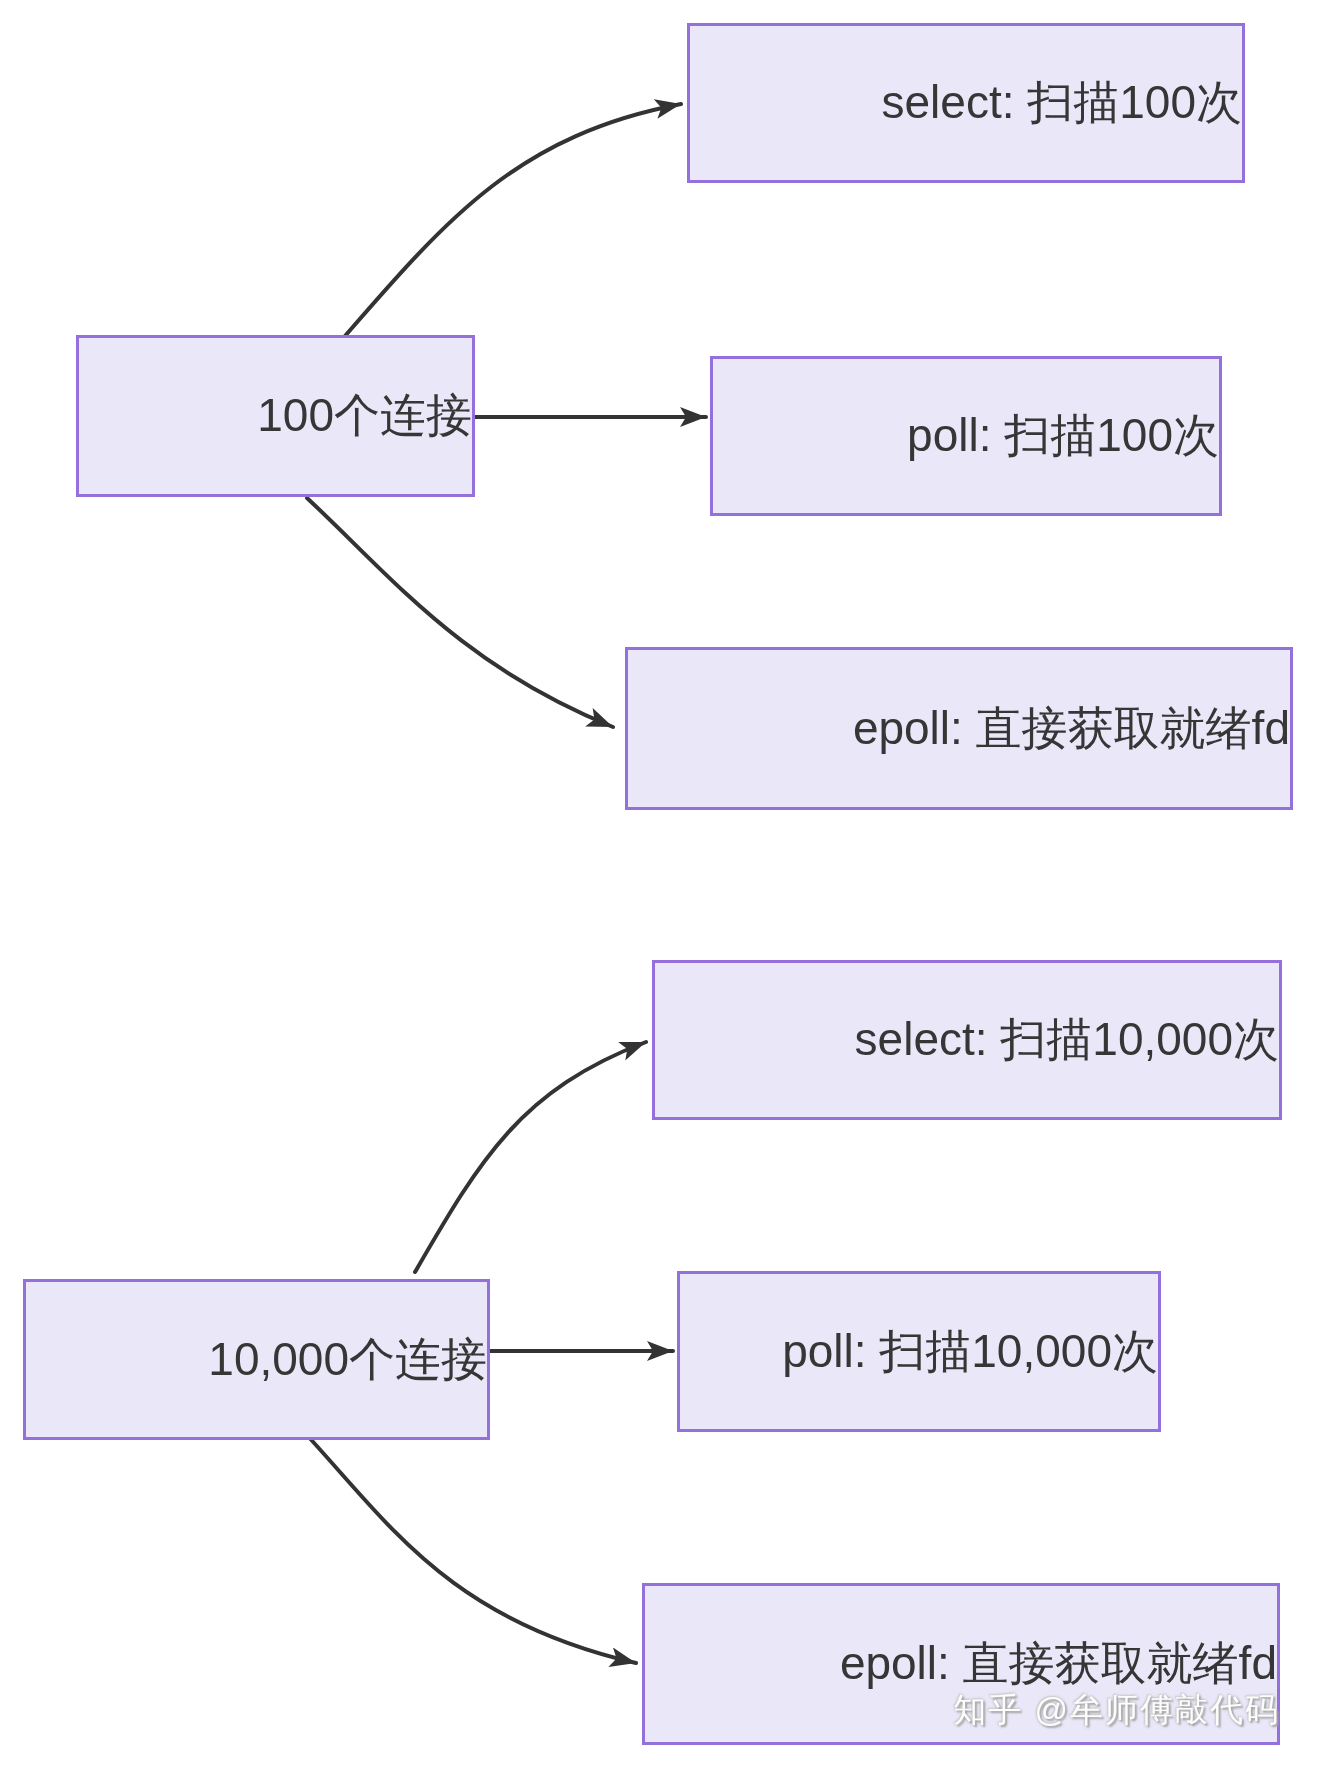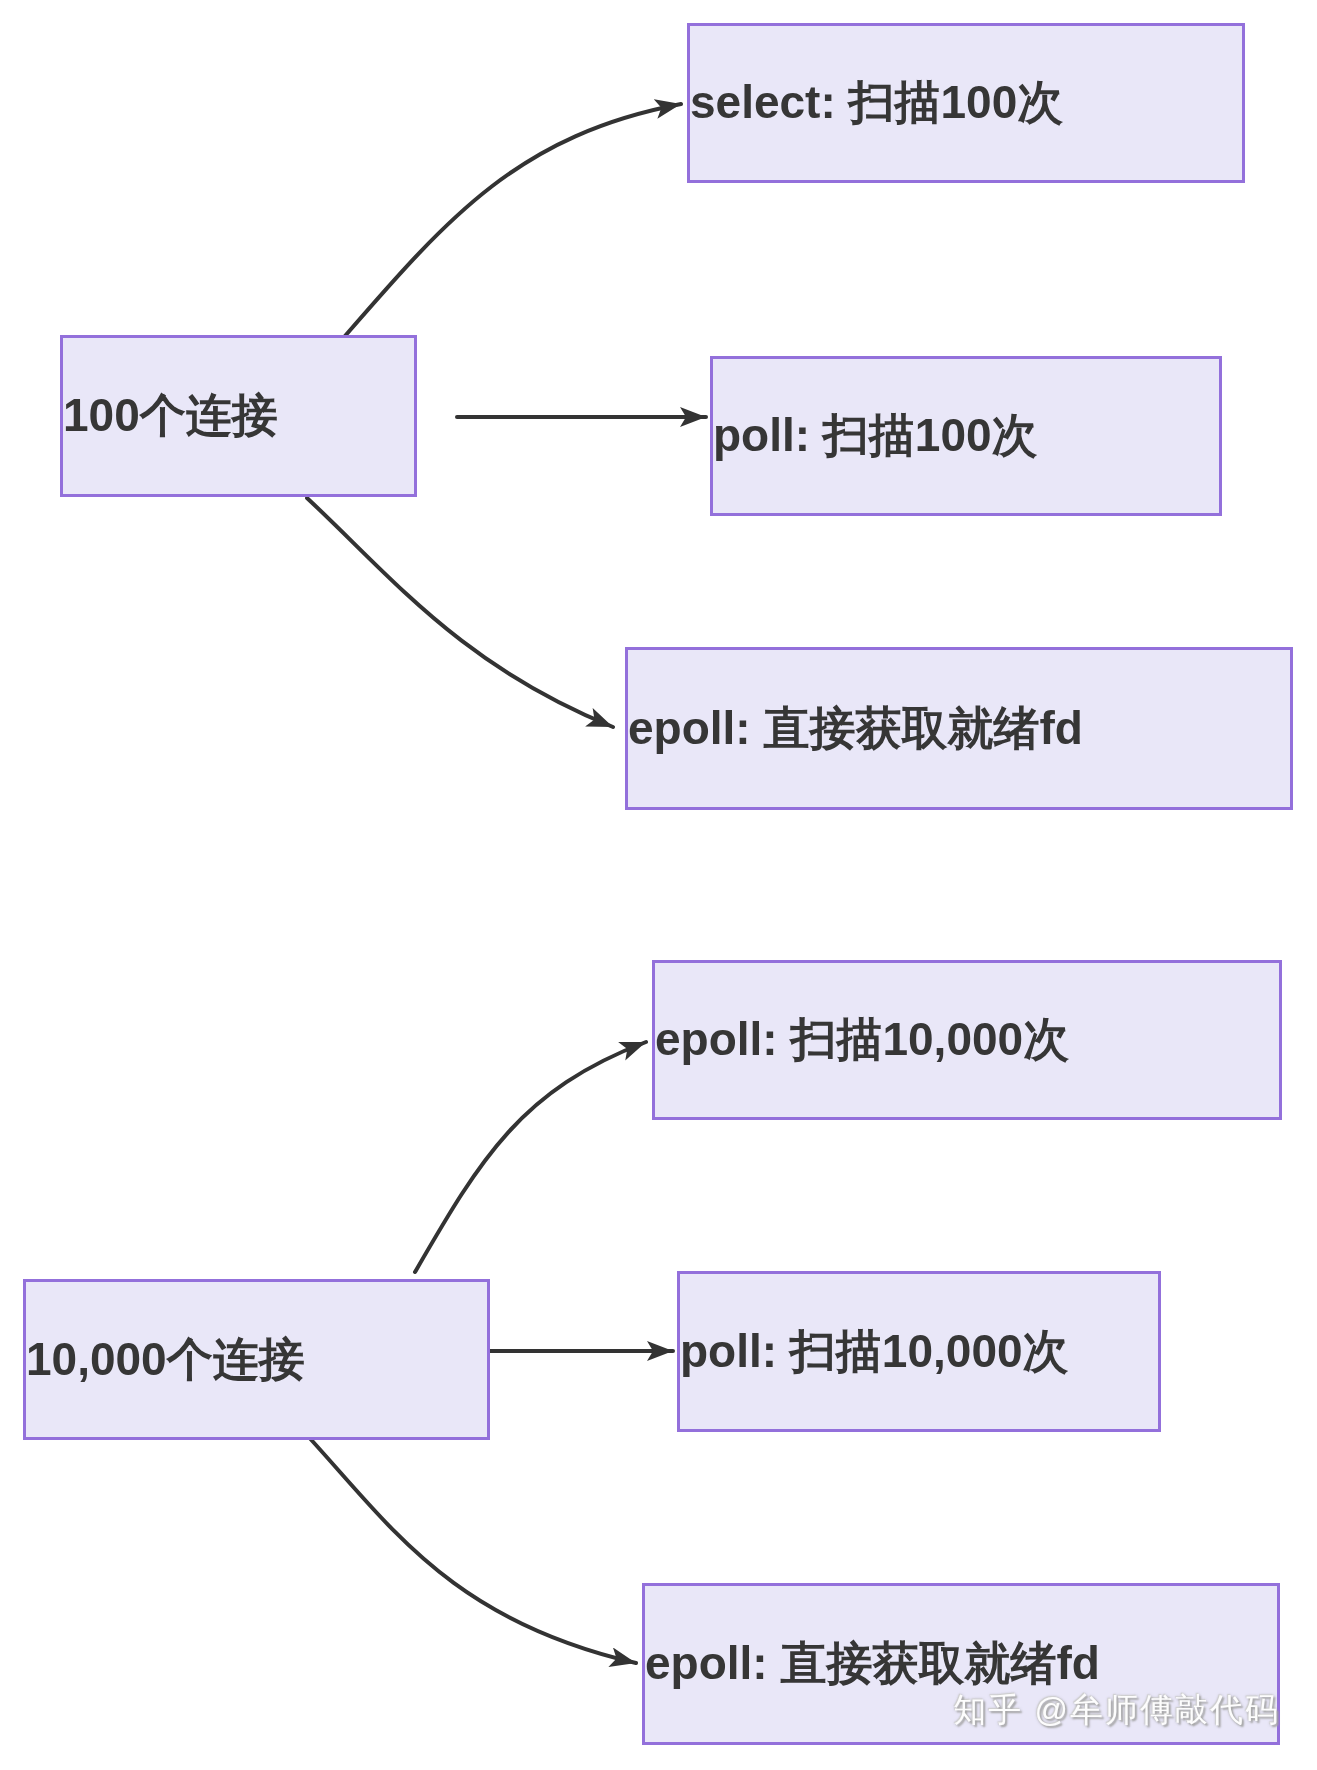--- a/index.html
+++ b/index.html
@@ -16,28 +16,27 @@
     background:var(--bg);
     font-family:"Liberation Sans","DejaVu Sans",sans-serif;
     overflow:hidden;
   }
   .arrows{position:absolute;left:0;top:0;width:1317px;height:1770px;pointer-events:none;}
   .node{
     position:absolute;
     box-sizing:border-box;
     background:var(--node-fill);
     border:3px solid var(--node-border);
-    display:flex;align-items:center;justify-content:flex-start;
+    display:flex;align-items:center;justify-content:flex-end;
     font-size:46px;color:var(--text-color);
     white-space:nowrap;
     text-align:center;
-    font-weight:bold;
   }
   
-  .n-conn-100   {left:60px;  top:335px;  width:357px; height:162px;}
+  .n-conn-100   {left:76px;  top:335px;  width:399px; height:162px;}
   .n-select-100 {left:687px; top:23px;   width:558px; height:160px;}
   .n-poll-100   {left:710px; top:335px;  width:512px; height:160px;margin-top:21px;}
   .n-epoll-100  {left:625px; top:647px;  width:668px; height:163px;}
   
   .n-conn-10k   {left:23px;  top:1271px; width:467px; height:161px;margin-top:8px;}
   .n-select-10k {left:652px; top:960px;  width:630px; height:160px;}
   .n-poll-10k   {left:677px; top:1271px; width:484px; height:161px;}
   .n-epoll-10k  {left:642px; top:1583px; width:638px; height:162px;}
 
   .watermark{
@@ -80,21 +79,21 @@
     <span>poll: 扫描100次</span>
   </div>
   <div class="node n-epoll-100">
     <span>epoll: 直接获取就绪fd</span>
   </div>
 
   <div class="node n-conn-10k">
     <span>10,000个连接</span>
   </div>
   <div class="node n-select-10k">
-    <span>epoll: 扫描10,000次</span>
+    <span>select: 扫描10,000次</span>
   </div>
   <div class="node n-poll-10k">
     <span>poll: 扫描10,000次</span>
   </div>
   <div class="node n-epoll-10k">
     <span>epoll: 直接获取就绪fd</span>
   </div>
 
   <div class="watermark">知乎 @牟师傅敲代码</div>
 </div>

